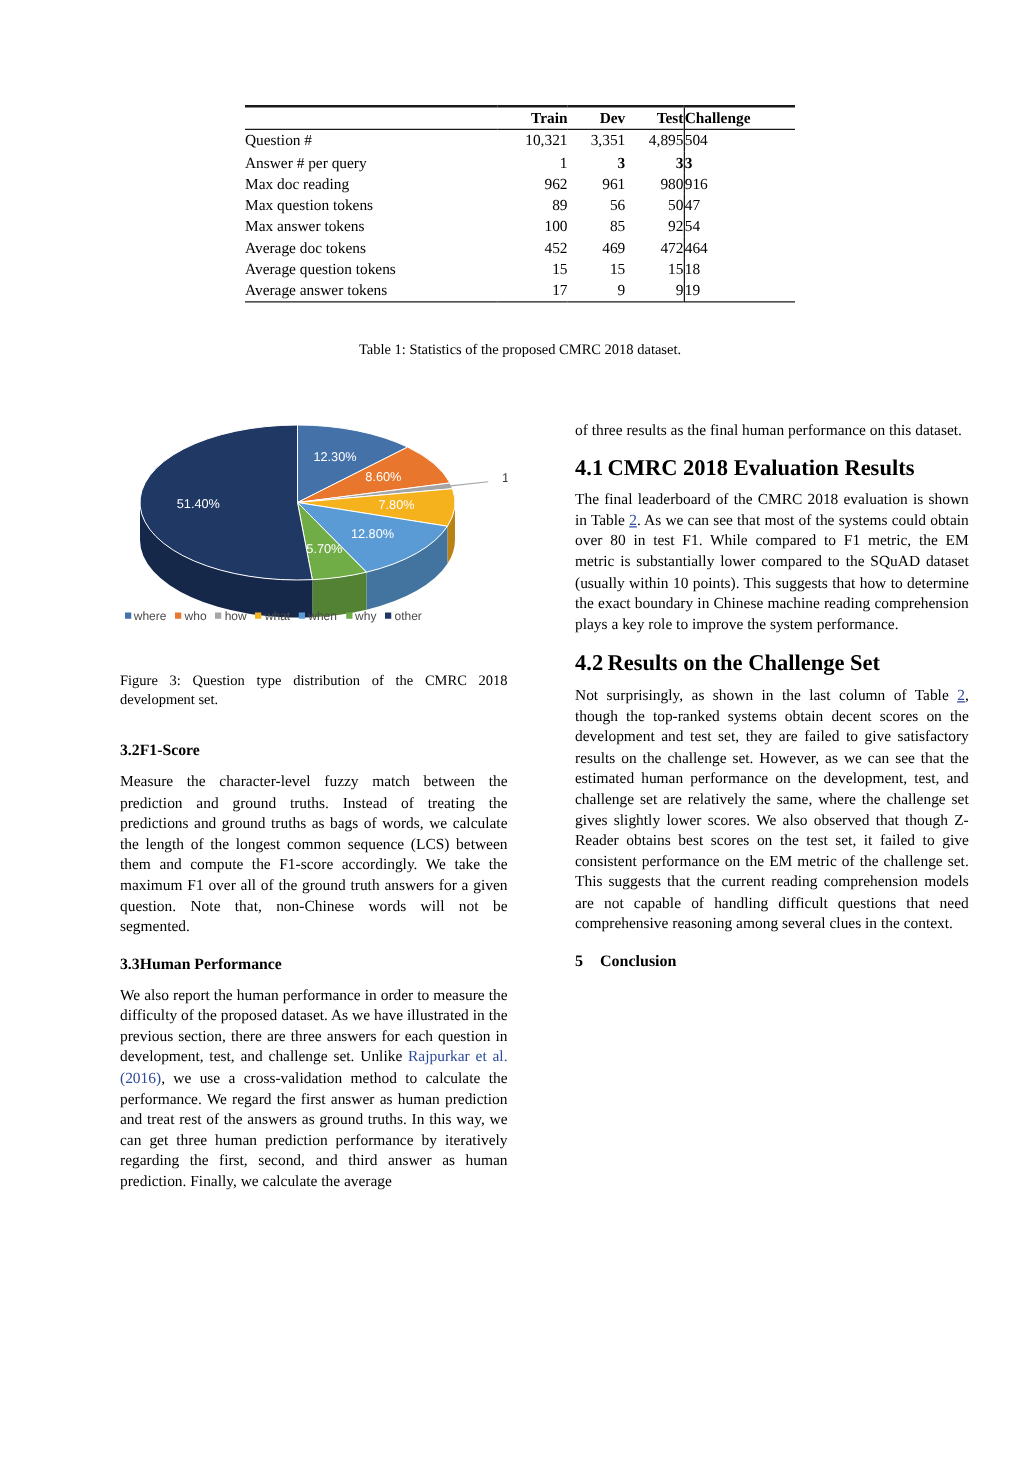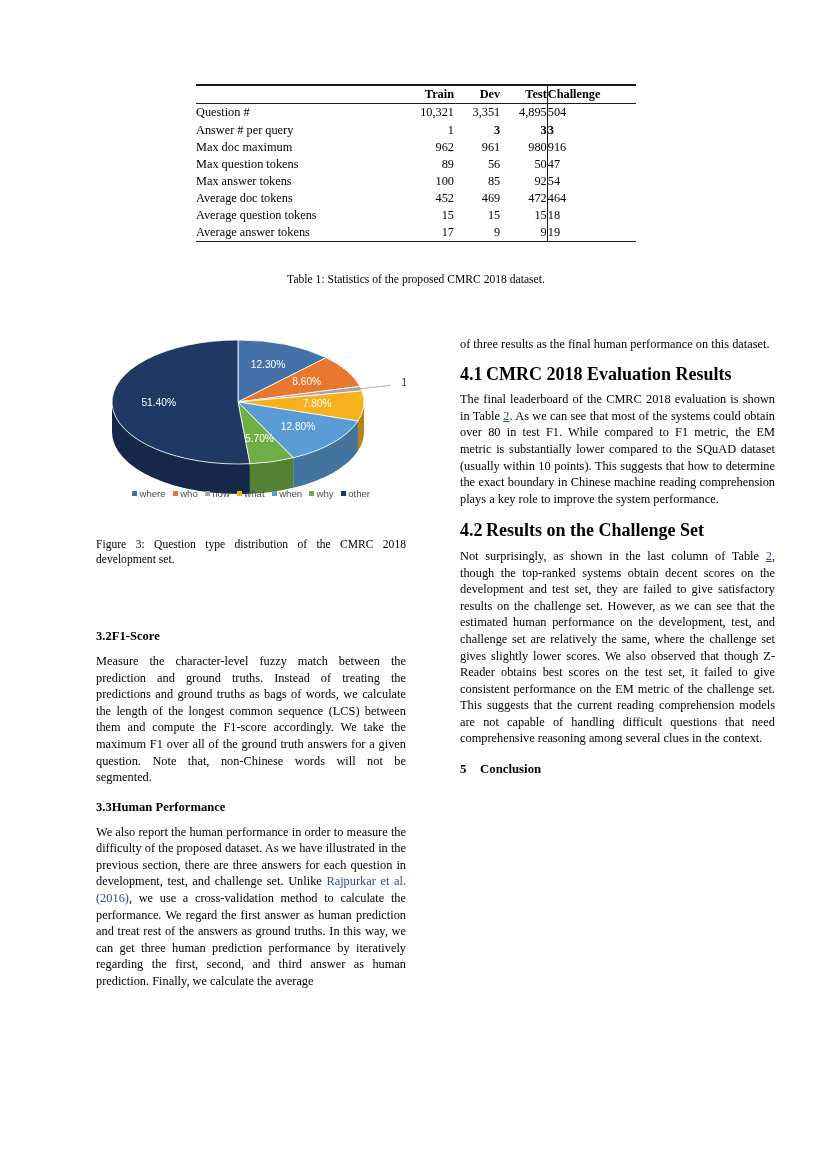--- a/index.html
+++ b/index.html
@@ -95,21 +95,21 @@
     font-family: "Liberation Sans", sans-serif;
     font-size: 10.2px;
     fill: #ffffff;
   }
   .pie-label.dark { fill: #3c3c3c; }
   .legend {
     position: absolute;
     left: 96px;
     top: 488px;
     width: 310px;
-    text-align: center;
+    text-align: left;
     font-family: "Liberation Sans", sans-serif;
     font-size: 9.6px;
     color: #4a4a4a;
     white-space: nowrap;
   }
   .legend .li {
     display: inline-block;
     margin: 0 3.5px;
     white-space: nowrap;
   }
@@ -195,21 +195,21 @@
           <td class="c-last">504</td>
         </tr>
         <tr>
           <td class="c-label">Answer # per query</td>
           <td class="c-num">1</td>
           <td class="c-num bold-cell">3</td>
           <td class="c-num bold-cell">3</td>
           <td class="c-last bold-cell">3</td>
         </tr>
         <tr>
-          <td class="c-label">Max doc maximum</td>
+          <td class="c-label">Max doc reading</td>
           <td class="c-num">962</td>
           <td class="c-num">961</td>
           <td class="c-num">980</td>
           <td class="c-last">916</td>
         </tr>
         <tr>
           <td class="c-label">Max question tokens</td>
           <td class="c-num">89</td>
           <td class="c-num">56</td>
           <td class="c-num">50</td>
@@ -281,21 +281,21 @@
         </g>
     </svg>
   </div>
 
   <div class="legend">
     <span class="li"><span class="swatch" style="background:#4472a8"></span><span>where</span></span><span class="li"><span class="swatch" style="background:#e8762c"></span><span>who</span></span><span class="li"><span class="swatch" style="background:#a5a5a5"></span><span>how</span></span><span class="li"><span class="swatch" style="background:#f5b21c"></span><span>what</span></span><span class="li"><span class="swatch" style="background:#5b9bd5"></span><span>when</span></span><span class="li"><span class="swatch" style="background:#70ad47"></span><span>why</span></span><span class="li"><span class="swatch" style="background:#1f3864"></span><span>other</span></span>
   </div>
 
   <div class="caption" id="figure-caption">Figure 3:   Question type distribution of the CMRC 2018 development set.</div>
 
-  <div class="col col-left" style="top: 628px;">
+  <div class="col col-left" style="top: 592px;">
     <h2 class="subsec" style="font-size:12.6px;margin:0 0 8px 0;">
       <span class="num">3.2</span><span>F1-Score</span>
     </h2>
     <p class="para">Measure the character-level fuzzy match between the prediction and ground truths. Instead of treating the predictions and ground truths as bags of words, we calculate the length of the longest common sequence (LCS) between them and compute the F1-score accordingly. We take the maximum F1 over all of the ground truth answers for a given question. Note that, non-Chinese words will not be segmented.</p>
 
     <h2 class="subsec" style="font-size:12.6px;margin:13px 0 8px 0;">
       <span class="num">3.3</span><span>Human Performance</span>
     </h2>
     <p class="para"><span>We also report the human performance in order to measure the difficulty of the proposed dataset. As we have illustrated in the previous section, there are three answers for each question in development, test, and challenge set. Unlike </span><a class="cite" href="#">Rajpurkar et al. (2016)</a><span>, we use a cross-validation method to calculate the performance. We regard the first answer as human prediction and treat rest of the answers as ground truths. In this way, we can get three human prediction performance by iteratively regarding the first, second, and third answer as human prediction. Finally, we calculate the average</span></p>
   </div>

